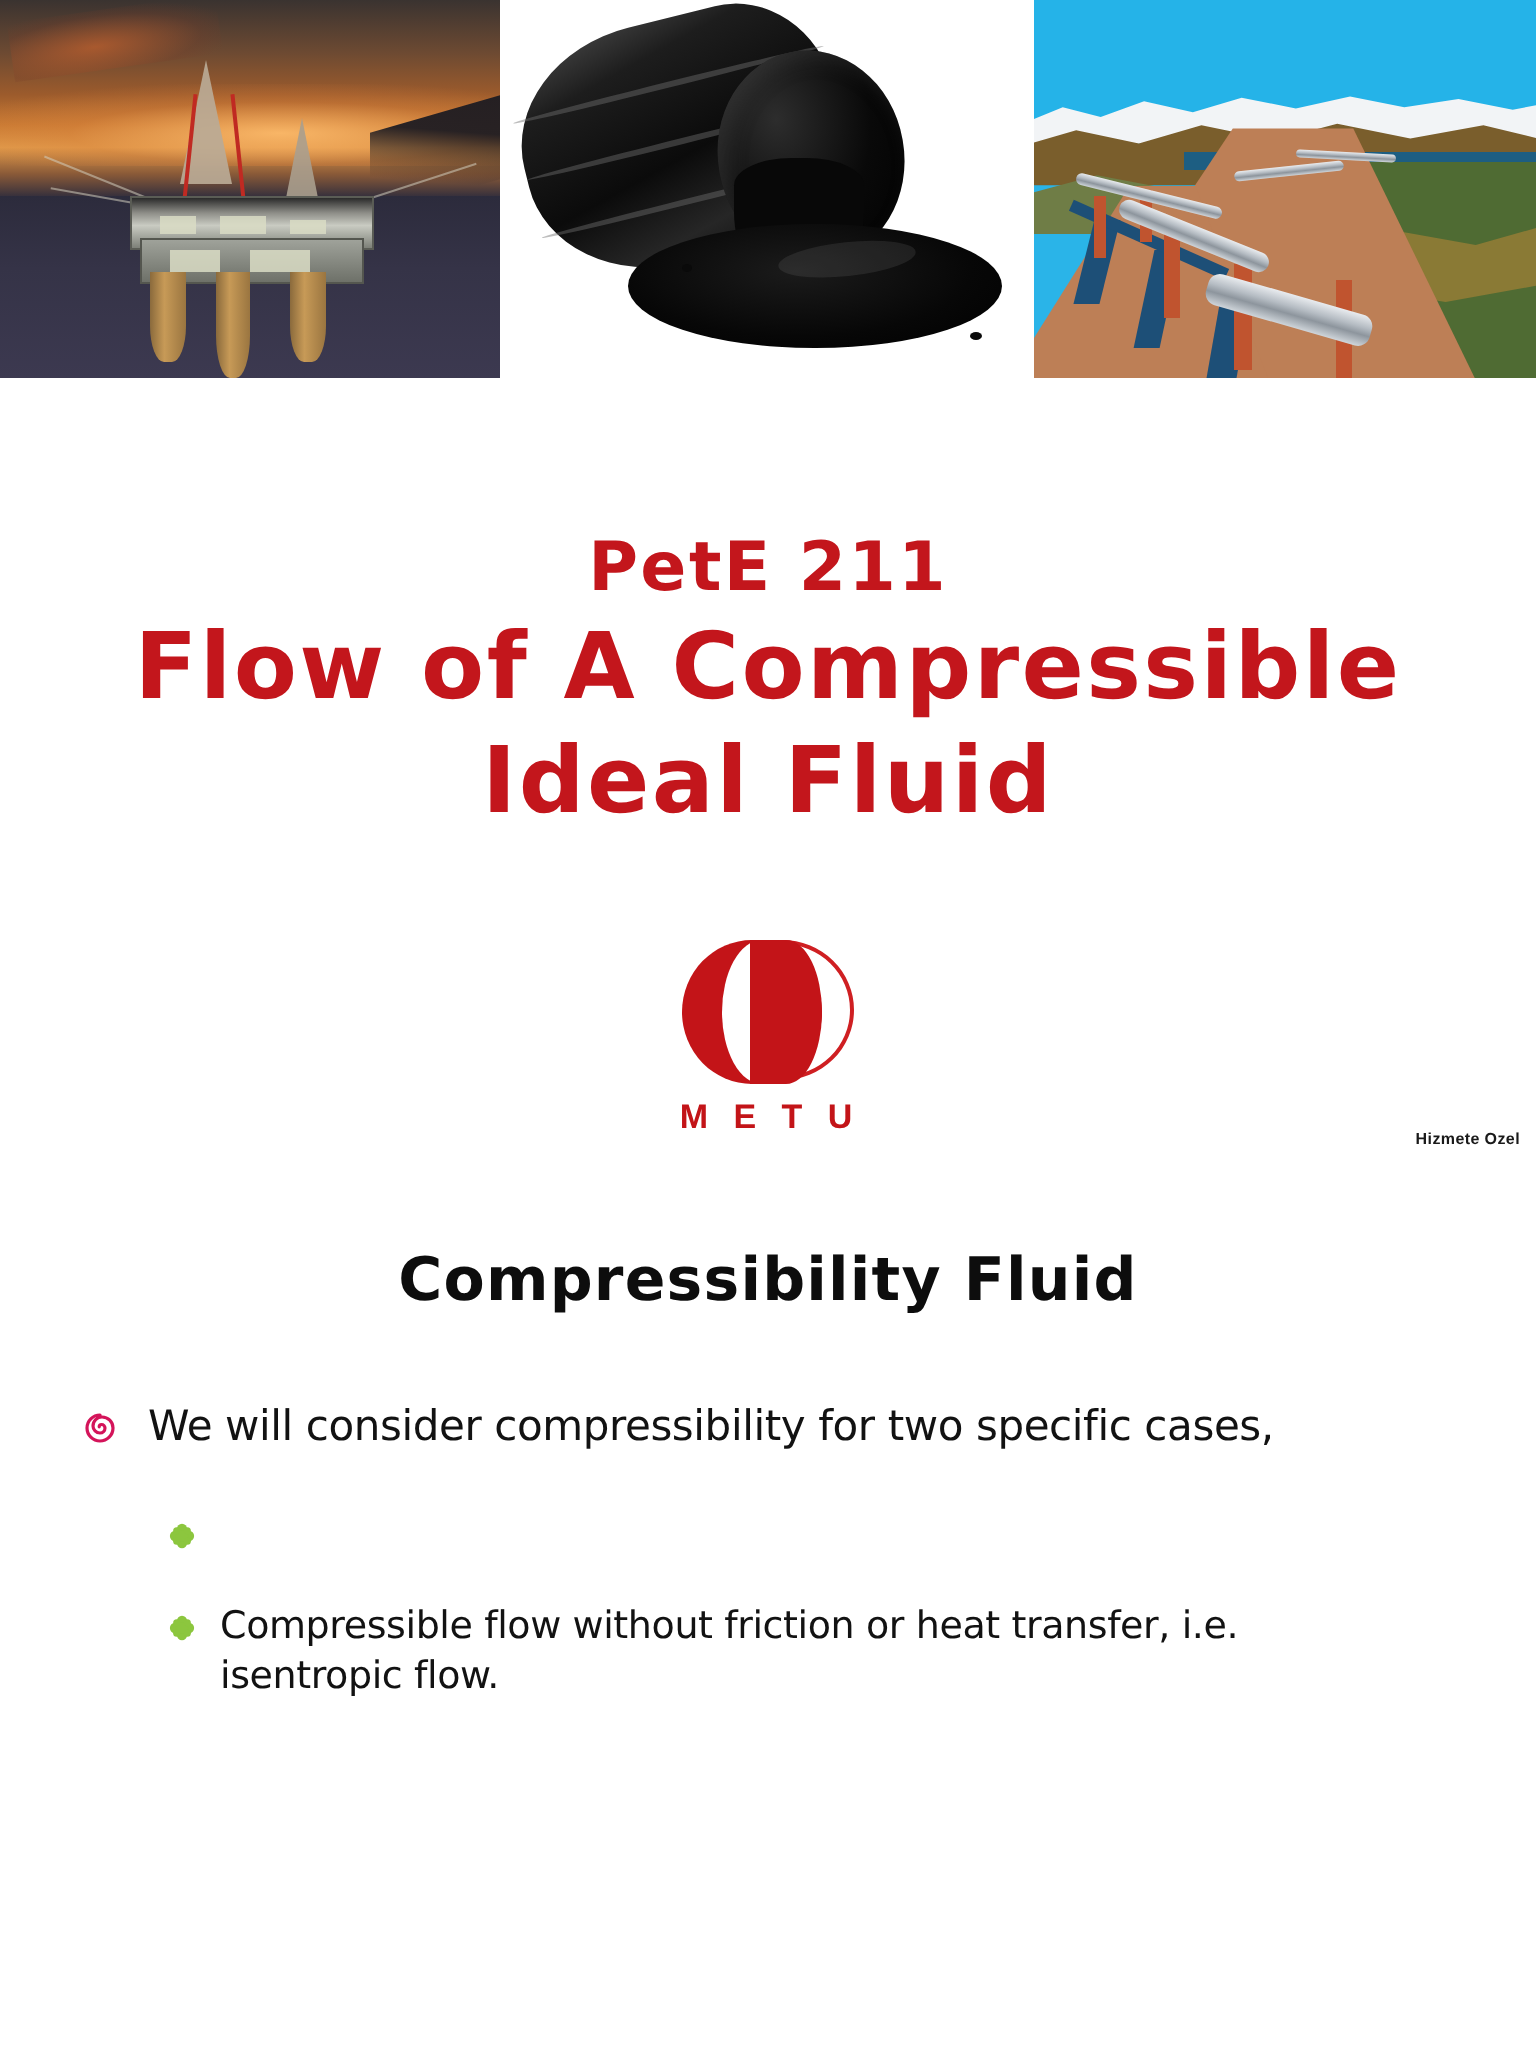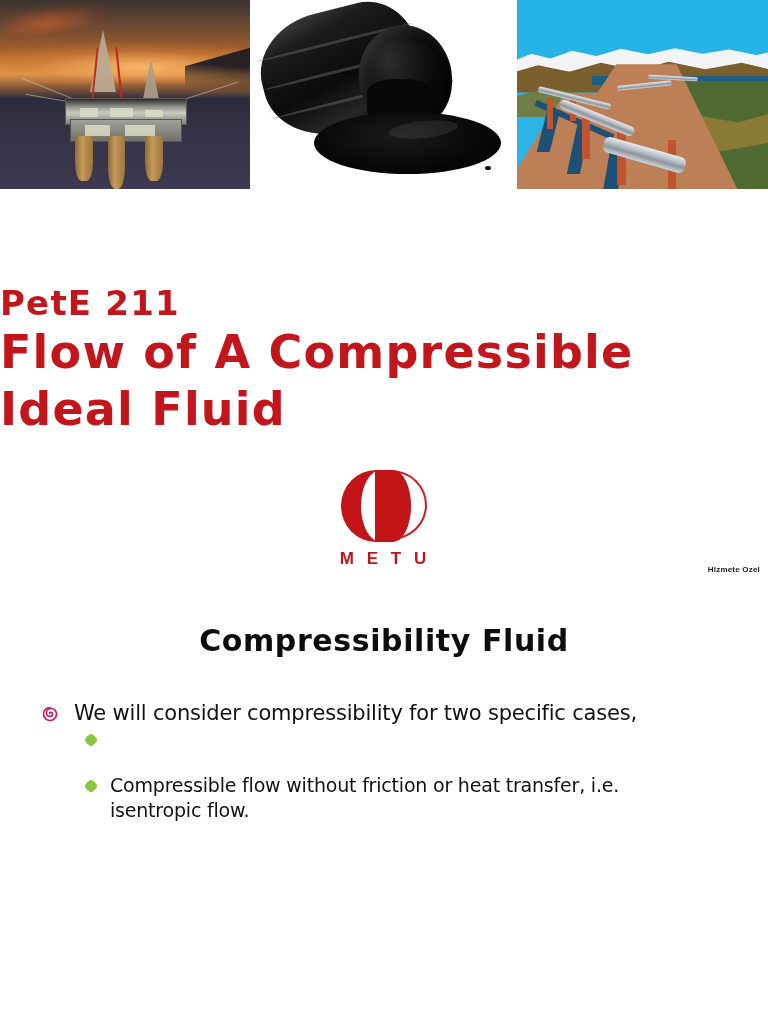--- a/index.html
+++ b/index.html
@@ -238,23 +238,23 @@
     background: #c0542f;
   }
   .pl-shadow {
     position: absolute;
     background: #1d4f77;
   }
 
   
   .title-block {
     position: absolute;
-    left: 0; top: 282px;
+    left: 0; top: 263px;
     width: 768px;
-    text-align: left;
+    text-align: center;
     color: #c3161c;
     font-family: "DejaVu Sans", sans-serif;
     font-weight: bold;
     letter-spacing: 1.2px;
     line-height: 1.24;
   }
   .title-line-1 { font-size: 34px; }
   .title-line-2 { font-size: 46px; }
 
   
@@ -334,20 +334,21 @@
   
   .content {
     position: absolute;
     left: 0; top: 700px;
     width: 768px;
   }
   .bullet-l1 {
     display: flex;
     align-items: flex-start;
     padding: 0 60px 0 42px;
+    margin-bottom: 28px;
   }
   .bullet-l1 .bullet-text {
     font-family: "DejaVu Sans", sans-serif;
     font-size: 21px;
     color: #121212;
     line-height: 1.3;
     margin-left: 16px;
     letter-spacing: -0.2px;
   }
   .bullet-l2 {

